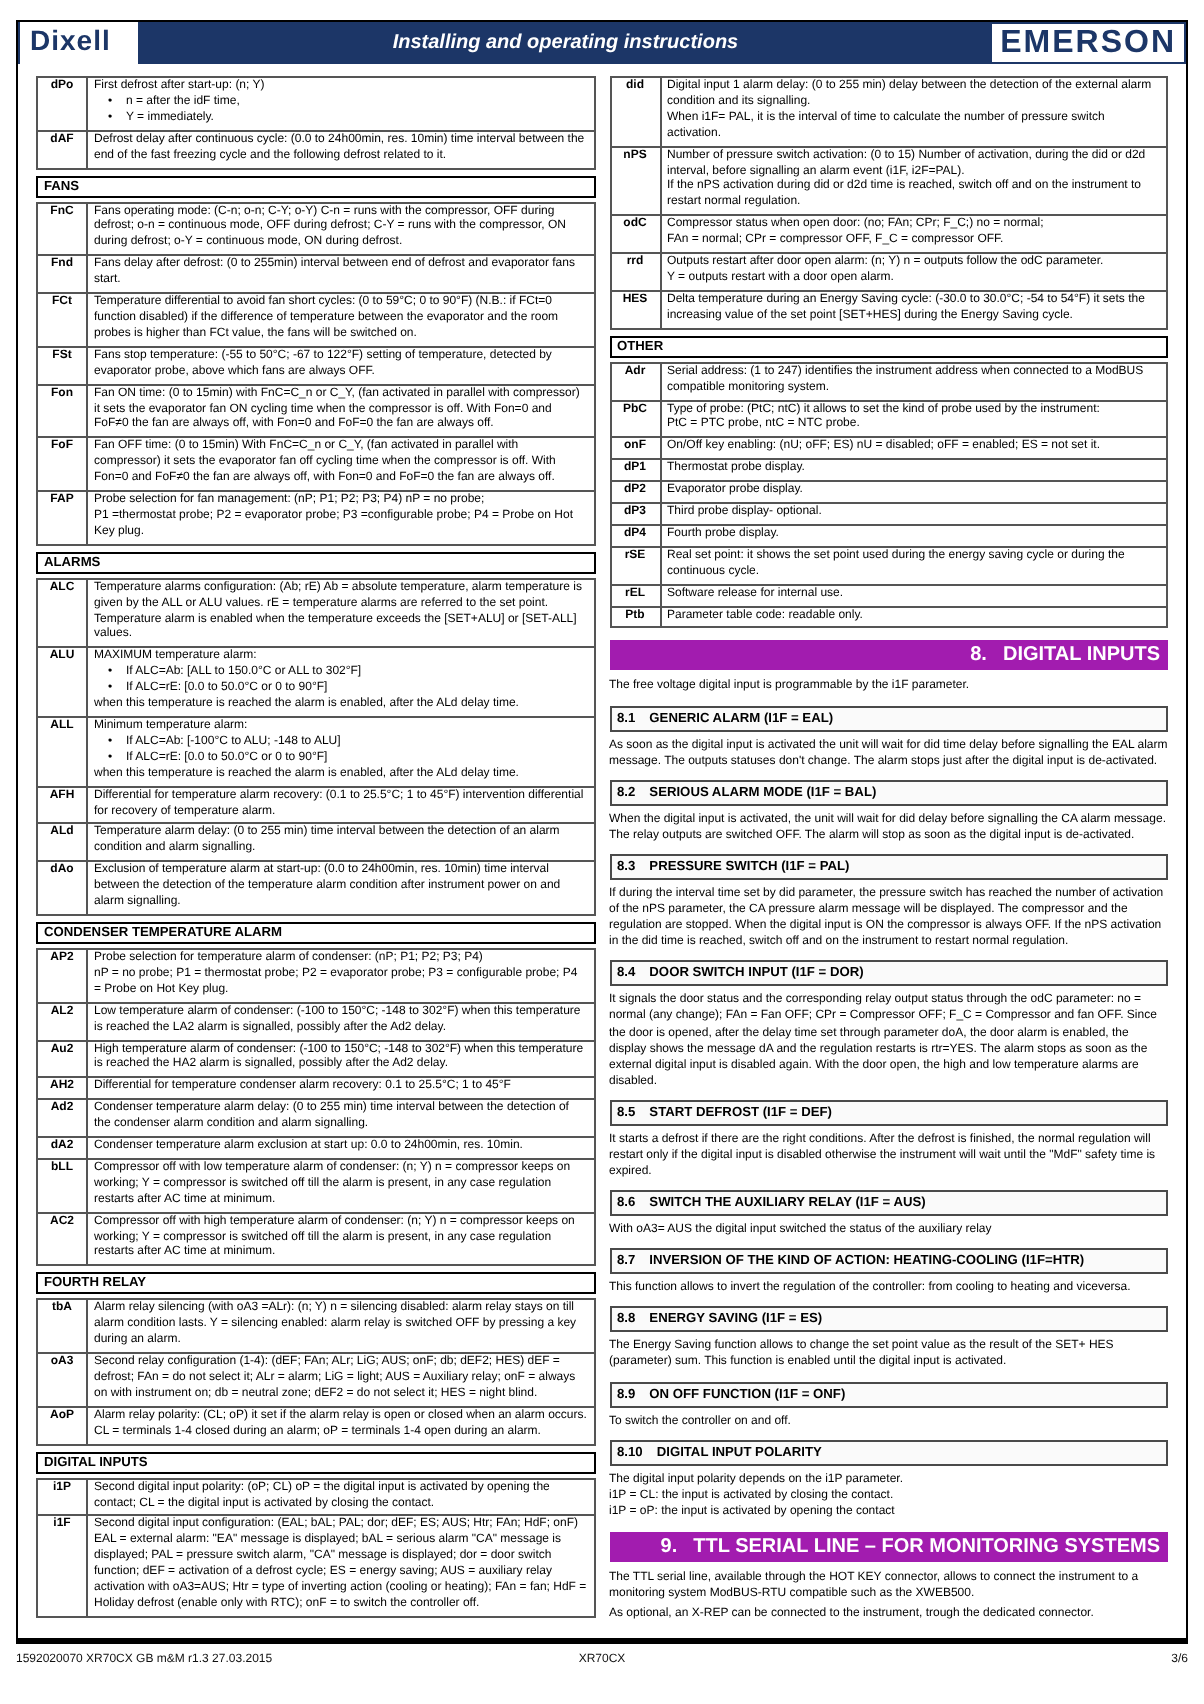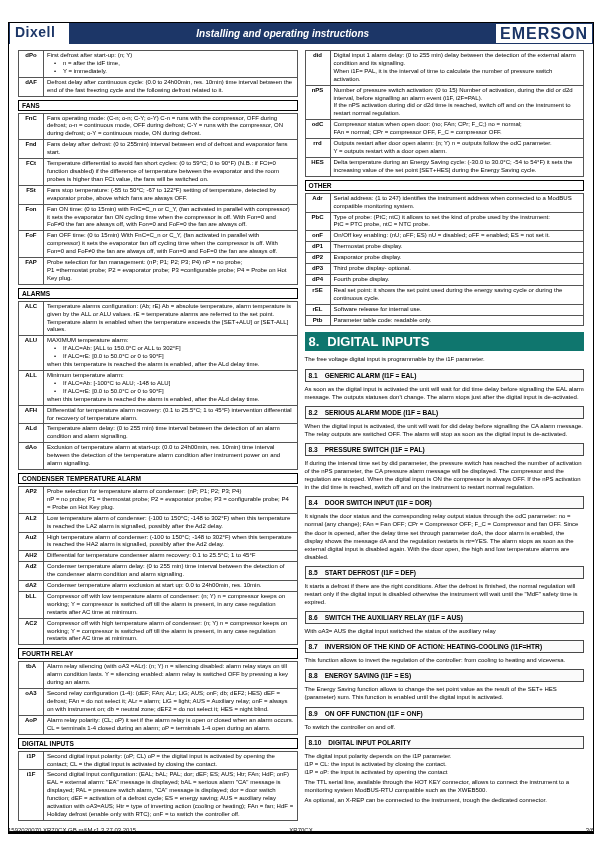--- a/index.html
+++ b/index.html
@@ -1,39 +1,39 @@
 <!DOCTYPE html>
 <html><head>
 <meta charset="utf-8">
 <style>
   html,body{margin:0;padding:0;}
   body{width:602px;height:852px;background:#fff;position:relative;
        font-family:"Liberation Sans",sans-serif;color:#000;overflow:hidden;}
-  .page{position:absolute;left:8px;top:22px;width:586px;height:812px;
+  .page{position:absolute;left:8px;top:10px;width:586px;height:812px;
         border:1px solid #000;border-bottom:3px solid #000;box-sizing:border-box;background:#fff;}
   .header{height:21px;background:#1c3667;display:flex;align-items:center;
           justify-content:space-between;padding:0 1px;box-sizing:border-box;}
   .brand-left{background:#fff;color:#1c3667;font-weight:bold;font-size:14px;
               padding:0 14px 2px 5px;height:19px;line-height:19px;letter-spacing:.5px;}
   .header-title{color:#fff;font-style:italic;font-weight:bold;font-size:10px;}
   .brand-right{background:#fff;color:#1c3667;font-weight:bold;font-size:16px;
                padding:0 4px;height:19px;line-height:19px;letter-spacing:1px;}
   .content{display:flex;gap:7px;padding:6px 9px 0 9px;box-sizing:border-box;}
   .col{width:281px;}
   table.ptable{width:100%;border-collapse:collapse;margin:0 0 1px 0;table-layout:fixed;}
   .ptable td{border:1px solid #555;padding:1px 3px 1px 3px;vertical-align:top;
              font-size:6px;line-height:1.32;}
   td.code{width:22px;font-weight:bold;text-align:center;padding-left:1px;padding-right:1px;}
   .line{min-height:7px;}
   .line.bullet{padding-left:16px;position:relative;}
   .line.bullet::before{content:"\2022";position:absolute;left:7px;top:0;}
   .secbox{border:1px solid #000;font-weight:bold;font-size:6.6px;padding:1px 3px;
           margin:3px 0 2px;background:#fff;}
-  .darkbar{background:#0f766e;color:#fff;font-weight:bold;font-size:13px;
-           padding:2px 4px;margin:6px 0 4px;}
+  .darkbar{background:#a21caf;color:#fff;font-weight:bold;font-size:10px;
+           padding:2px 4px;margin:6px 0 4px;text-align:right;}
   .darkbar .num{margin-right:8px;}
   .subhead{border:1px solid #4a4a4a;background:#fafafa;font-weight:bold;font-size:6.6px;
            padding:2px 3px;margin:5px 0 3px;}
   .subhead .num{margin-right:7px;}
   .para{font-size:6px;line-height:1.35;margin:0 0 2px;}
   .footer{position:absolute;left:8px;top:827px;width:586px;display:flex;
           font-size:6px;color:#111;}
   .footer .f-left{width:33%;text-align:left;}
   .footer .f-center{width:34%;text-align:center;}
   .footer .f-right{width:33%;text-align:right;}
@@ -401,20 +401,21 @@
         <div class="subhead"><span class="num">8.9</span><span class="lbl">ON OFF FUNCTION (I1F = ONF)</span></div>
         <div class="para">
           <div class="pline">To switch the controller on and off.</div>
         </div>
         <div class="subhead"><span class="num">8.10</span><span class="lbl">DIGITAL INPUT POLARITY</span></div>
         <div class="para">
           <div class="pline">The digital input polarity depends on the i1P parameter.</div>
           <div class="pline">i1P = CL: the input is activated by closing the contact.</div>
           <div class="pline">i1P = oP: the input is activated by opening the contact</div>
         </div>
+        <div class="darkbar"><span class="num">9.</span><span class="lbl">TTL SERIAL LINE – FOR MONITORING SYSTEMS</span></div>
         <div class="para">
           <div class="pline">The TTL serial line, available through the HOT KEY connector, allows to connect the instrument to a monitoring system ModBUS-RTU compatible such as the XWEB500.</div>
         </div>
         <div class="para">
           <div class="pline">As optional, an X-REP can be connected to the instrument, trough the dedicated connector.</div>
         </div>
       </div>
   </div>
 </div>
 

